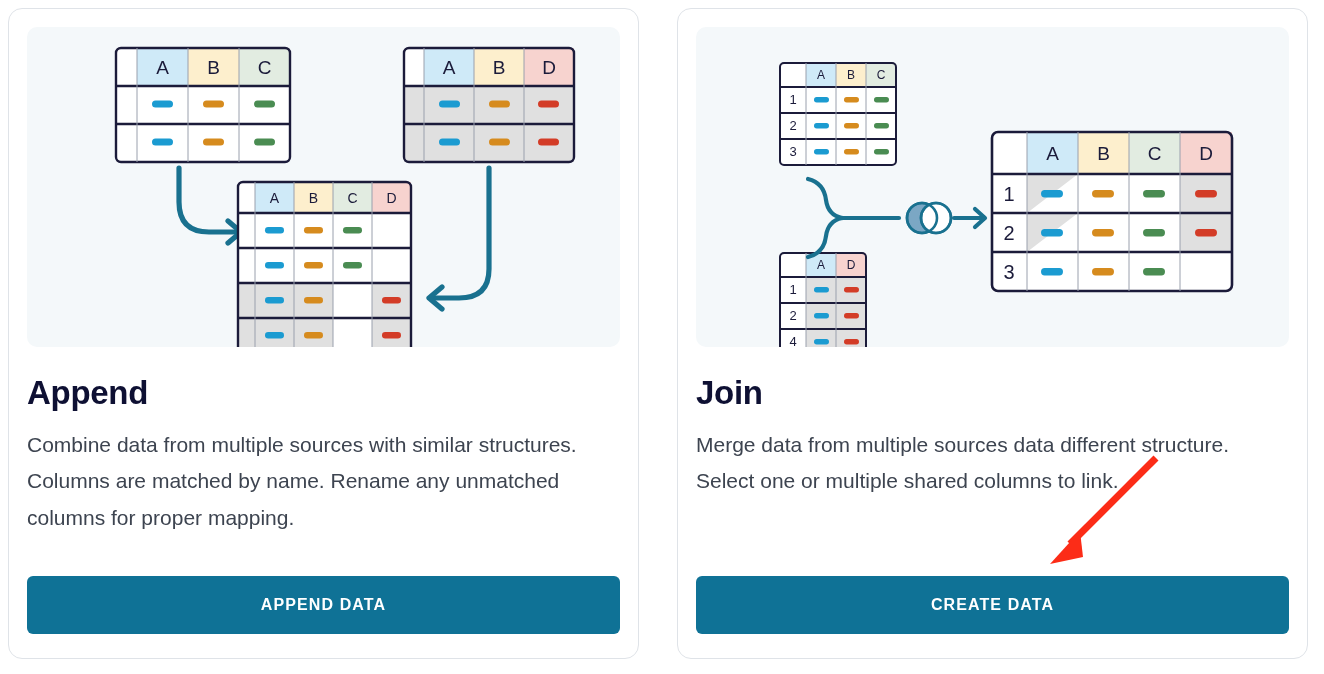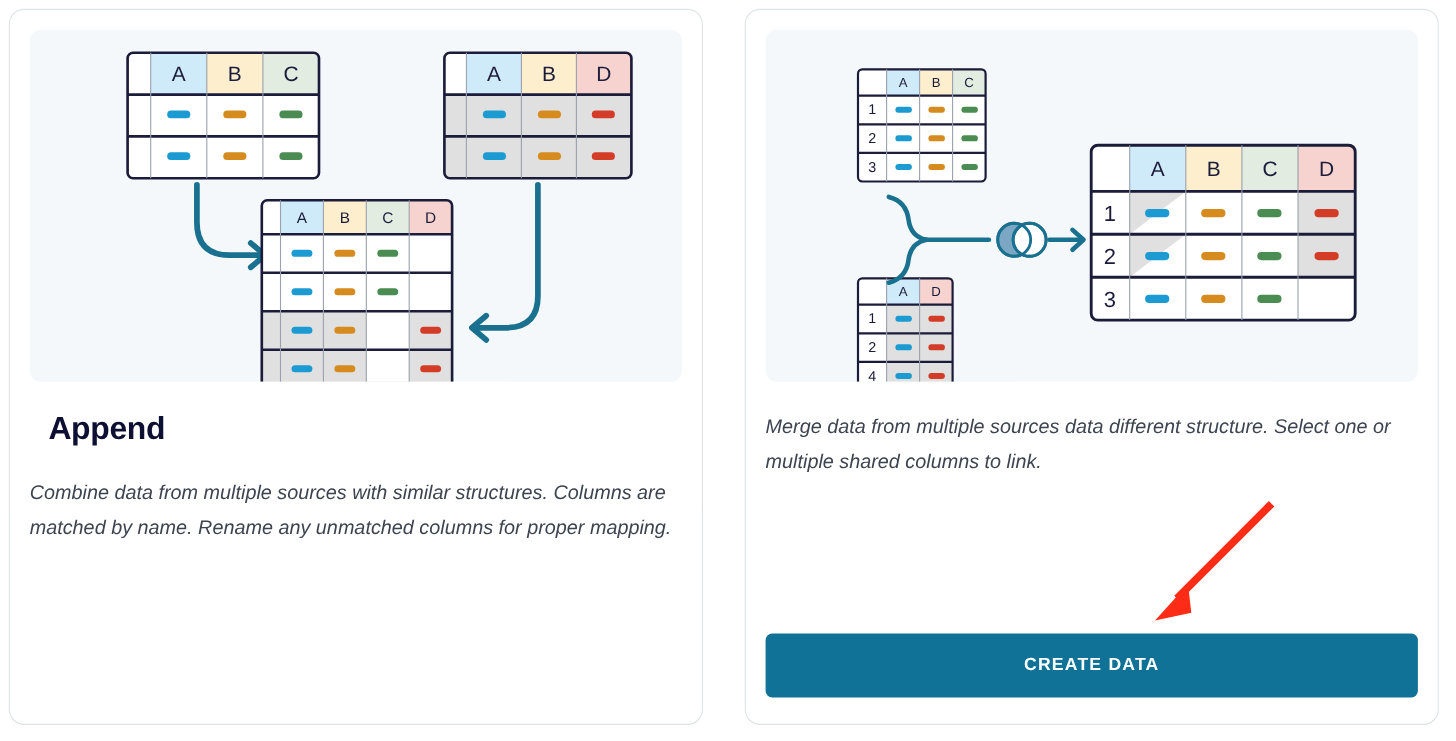--- a/index.html
+++ b/index.html
@@ -38,34 +38,32 @@
     position: relative;
     width: 100%;
     height: 320px;
     background: #f4f8fa;
     border-radius: 10px;
     overflow: hidden;
   }
   .illus svg { display: block; }
   .card-title {
     margin-top: 28px;
-    font-size: 29px;
+    font-size: 33px;
     font-weight: 700;
     color: #0e1033;
     letter-spacing: -0.3px;
     line-height: 1.1;
-    margin-left: 17px;
   }
   .card-desc {
-    margin-top: 26px;
-    font-size: 18px;
+    margin-top: 16px;
+    font-size: 21px;
     line-height: 1.72;
     color: #3d4450;
     max-width: 585px;
-    font-style: italic;
   }
   .cta {
     position: absolute;
     left: 18px;
     right: 18px;
     bottom: 24px;
     height: 58px;
     background: #0f7296;
     color: #ffffff;
     border: none;
@@ -216,20 +214,21 @@
           <rect x="238" y="305" width="19" height="6.5" rx="3.2" fill="#1b9bd1"></rect>
           <rect x="277" y="305" width="19" height="6.5" rx="3.2" fill="#d68b1e"></rect>
           <rect x="355" y="305" width="19" height="6.5" rx="3.2" fill="#d33c27"></rect>
         </g>
       </svg>
     </div>
 
     <div class="card-title">Append</div>
     <div class="card-desc">Combine data from multiple sources with similar structures. Columns are matched by name. Rename any unmatched columns for proper mapping.</div>
 
+    <button class="cta">APPEND DATA</button>
   </div>
 
   <div class="card">
 
     <div class="illus">
       <svg width="595" height="320" viewBox="0 0 595 320" xmlns="http://www.w3.org/2000/svg">
         <defs>
           <style>
             .jstroke { stroke:#1b1b3a; fill:none; }
             .jthin { stroke:#9aa0ad; stroke-width:1; fill:none; }
@@ -360,20 +359,21 @@
           <rect x="447" y="202" width="22" height="7.5" rx="3.7" fill="#4a8c52"></rect>
           <rect x="499" y="202" width="22" height="7.5" rx="3.7" fill="#d33c27"></rect>
 
           <rect x="345" y="241" width="22" height="7.5" rx="3.7" fill="#1b9bd1"></rect>
           <rect x="396" y="241" width="22" height="7.5" rx="3.7" fill="#d68b1e"></rect>
           <rect x="447" y="241" width="22" height="7.5" rx="3.7" fill="#4a8c52"></rect>
         </g>
       </svg>
     </div>
 
+    <div class="card-title">Join</div>
     <div class="card-desc">Merge data from multiple sources data different structure. Select one or multiple shared columns to link.</div>
 
     <button class="cta">CREATE DATA</button>
   </div>
 
   <svg class="red-arrow" viewBox="0 0 130 120" xmlns="http://www.w3.org/2000/svg">
     <line x1="124" y1="6" x2="38" y2="92" stroke="#fc2c17" stroke-width="7" stroke-linecap="butt"></line>
     <path d="M18 112 L48 79 L51 105 Z" fill="#fc2c17"></path>
   </svg>
 

